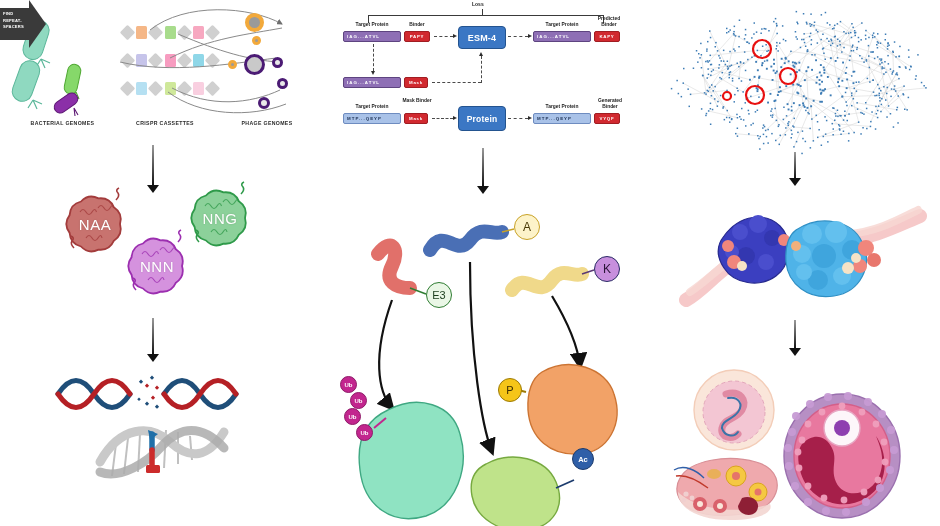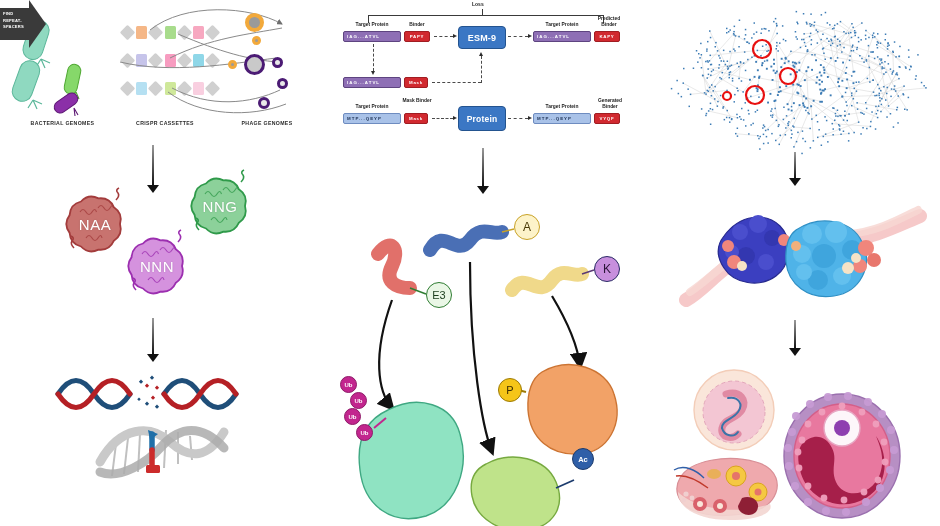--- a/index.html
+++ b/index.html
@@ -184,21 +184,21 @@
           <svg width="70" height="68" viewBox="0 0 70 68">
             <path d="M60.0 34.0 Q63.1 44.6 53.9 50.7 Q49.5 60.8 38.5 59.6 Q28.6 64.5 21.0 56.5 Q10.3 53.9 9.6 42.9 Q3.0 34.0 9.6 25.1 Q10.3 14.1 21.0 11.5 Q28.6 3.5 38.5 8.4 Q49.5 7.2 53.9 17.3 Q63.1 23.4 60.0 34.0 Z" fill="#c8736f" stroke="#a33c3c" stroke-width="1.8"></path>
             <path d="M20 22 q3 -5 6 0 q3 5 6 0 q3 -5 4.5 0" fill="none" stroke="#a33c3c" stroke-width="1.1" opacity=".8"></path>
             <path d="M38 18 q3 -5 6 0 q3 5 6 0 q3 -5 3.5 0" fill="none" stroke="#a33c3c" stroke-width="1.1" opacity=".8"></path>
             <path d="M26 48 q3 -5 6 0 q3 5 6 0 q3 -5 4 0" fill="none" stroke="#a33c3c" stroke-width="1.1" opacity=".8"></path>
             <path d="M56 10 q4 -4 2 -7 q-3 -3 1 -5" fill="none" stroke="#a33c3c" stroke-width="1.6"></path>
             <path d="M14 58 q-4 -4 -2 -7 q3 -3 -1 -5" fill="none" stroke="#a33c3c" stroke-width="1.6"></path>
           </svg>
           <div class="lbl">NAA</div>
         </div>
-      <div class="casblob" id="cas-nng" style="left:185px;top:172px;width:70px;height:68px;">
+      <div class="casblob" id="cas-nng" style="left:185px;top:184px;width:70px;height:68px;">
           <svg width="70" height="68" viewBox="0 0 70 68">
             <path d="M60.0 34.0 Q63.1 44.6 53.9 50.7 Q49.5 60.8 38.5 59.6 Q28.6 64.5 21.0 56.5 Q10.3 53.9 9.6 42.9 Q3.0 34.0 9.6 25.1 Q10.3 14.1 21.0 11.5 Q28.6 3.5 38.5 8.4 Q49.5 7.2 53.9 17.3 Q63.1 23.4 60.0 34.0 Z" fill="#8cd19a" stroke="#2f9a4a" stroke-width="1.8"></path>
             <path d="M20 22 q3 -5 6 0 q3 5 6 0 q3 -5 4.5 0" fill="none" stroke="#2f9a4a" stroke-width="1.1" opacity=".8"></path>
             <path d="M38 18 q3 -5 6 0 q3 5 6 0 q3 -5 3.5 0" fill="none" stroke="#2f9a4a" stroke-width="1.1" opacity=".8"></path>
             <path d="M26 48 q3 -5 6 0 q3 5 6 0 q3 -5 4 0" fill="none" stroke="#2f9a4a" stroke-width="1.1" opacity=".8"></path>
             <path d="M56 10 q4 -4 2 -7 q-3 -3 1 -5" fill="none" stroke="#2f9a4a" stroke-width="1.6"></path>
             <path d="M14 58 q-4 -4 -2 -7 q3 -3 -1 -5" fill="none" stroke="#2f9a4a" stroke-width="1.6"></path>
           </svg>
           <div class="lbl">NNG</div>
         </div>
@@ -267,21 +267,21 @@
 
     <div class="hdr" style="left:13px;top:22px;width:58px;">Target Protein</div>
     <div class="hdr" style="left:72px;top:22px;width:30px;">Binder</div>
     <div class="seqbox" style="left:13px;top:31px;width:58px;background:#8e6fb5;border:1px solid #5e4480;">
       <span class="seq">IAG...ATVL</span>
     </div>
     <div class="tag" style="left:74px;top:31px;width:26px;">PAPY</div>
     <div class="dash-h" style="left:104px;top:36px;width:19px;"></div>
     <div class="arrowhead-r" style="left:123px;top:33.5px;"></div>
 
-    <div class="model" style="left:128px;top:26px;width:46px;height:21px;">ESM-9</div>
+    <div class="model" style="left:128px;top:26px;width:46px;height:21px;">ESM-4</div>
 
     <div class="dash-h" style="left:178px;top:36px;width:20px;"></div>
     <div class="arrowhead-r" style="left:198px;top:33.5px;"></div>
 
     <div class="hdr" style="left:203px;top:22px;width:58px;">Target Protein</div>
     <div class="hdr" style="left:262px;top:16px;width:34px;">Predicted Binder</div>
     <div class="seqbox" style="left:203px;top:31px;width:58px;background:#8e6fb5;border:1px solid #5e4480;">
       <span class="seq">IAG...ATVL</span>
     </div>
     <div class="tag" style="left:264px;top:31px;width:26px;">KAPY</div>

